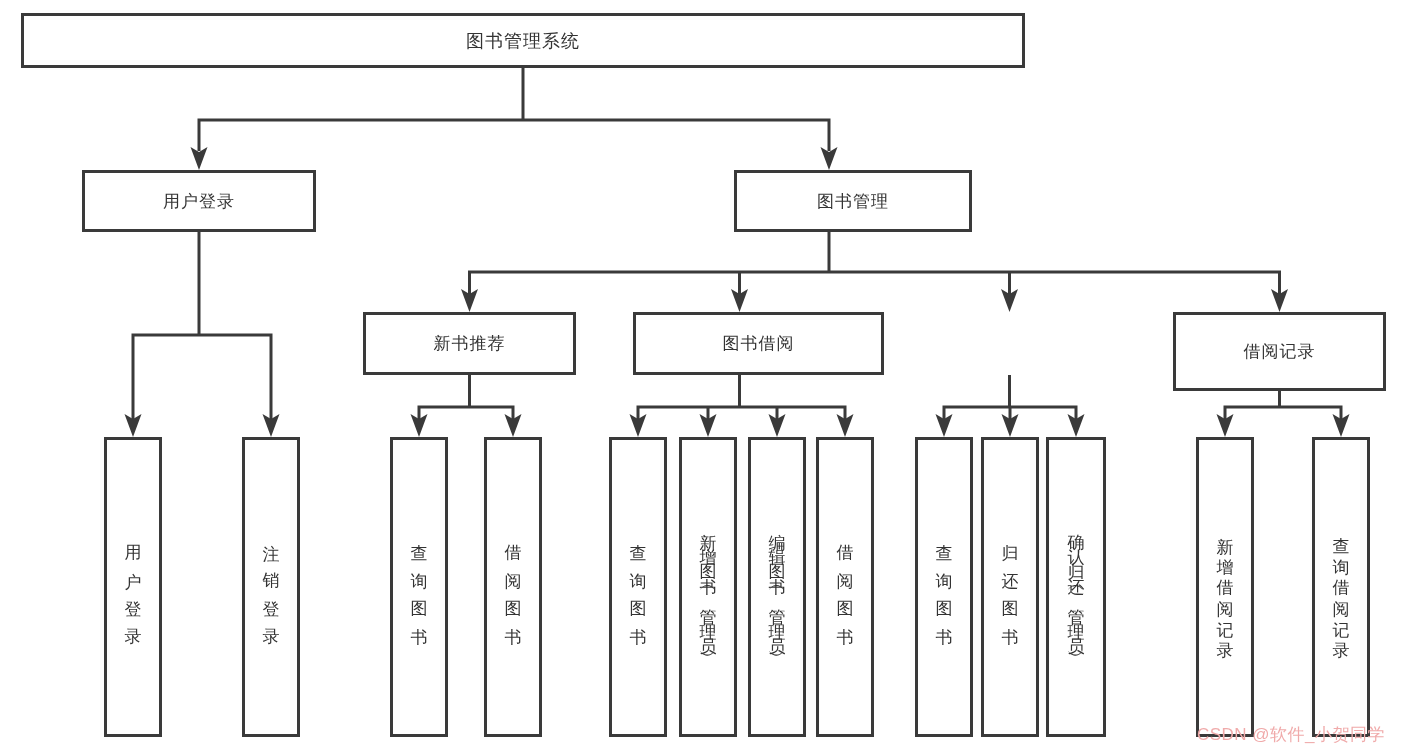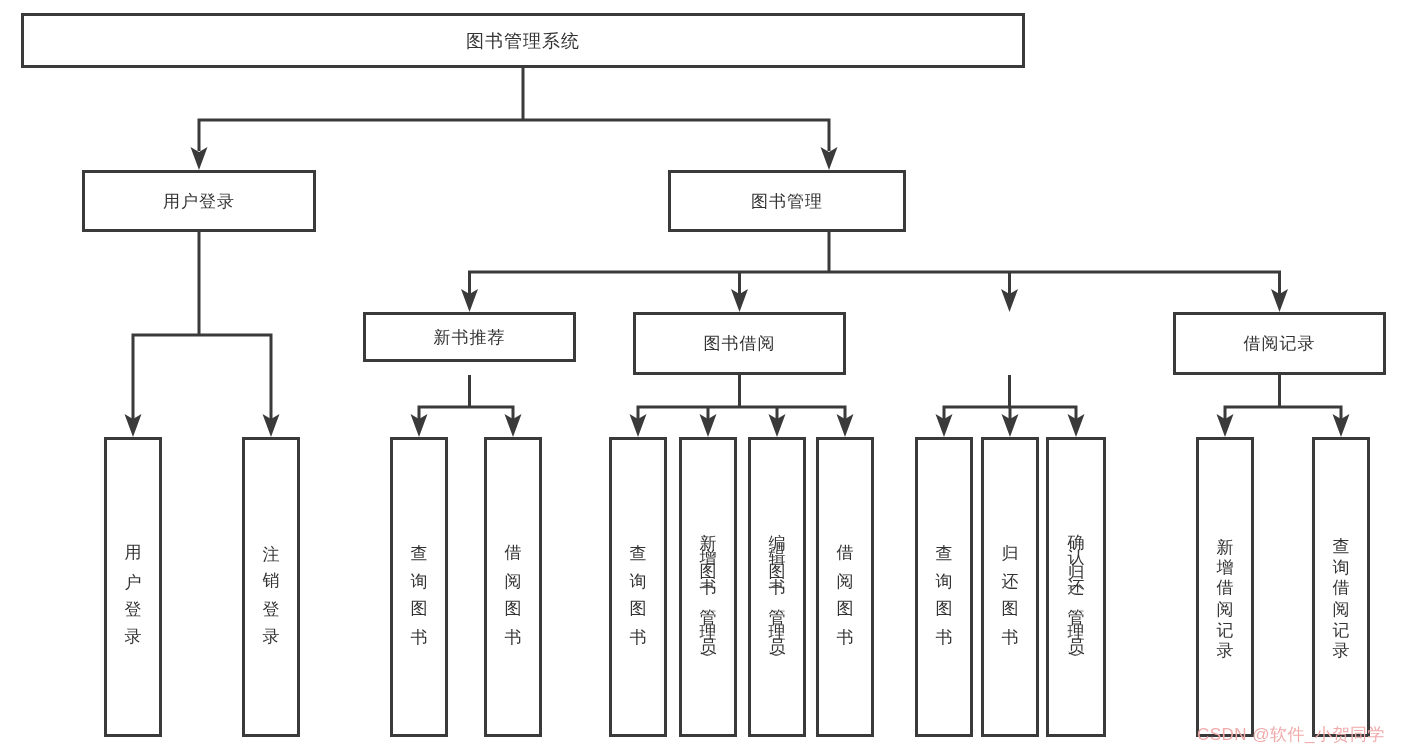--- a/index.html
+++ b/index.html
@@ -107,31 +107,31 @@
     </g>
   </svg>
 
   <div class="hbox root-box" style="left:21px; top:13px; width:1004px; height:55px;">
     <span>图书管理系统</span>
   </div>
 
   <div class="hbox" style="left:82px; top:170px; width:234px; height:62px;">
     <span>用户登录</span>
   </div>
-  <div class="hbox" style="left:668px; top:170px; width:238px; height:62px;">
+  <div class="hbox" style="left:734px; top:170px; width:238px; height:62px;">
     <span>图书管理</span>
   </div>
 
-  <div class="hbox" style="left:363px; top:312px; width:213px; height:50px;">
+  <div class="hbox" style="left:363px; top:312px; width:213px; height:63px;">
     <span>新书推荐</span>
   </div>
-  <div class="hbox" style="left:633px; top:312px; width:213px; height:63px;">
+  <div class="hbox" style="left:633px; top:312px; width:251px; height:63px;">
     <span>图书借阅</span>
   </div>
-  <div class="hbox" style="left:1173px; top:312px; width:213px; height:63px;">
+  <div class="hbox" style="left:1173px; top:312px; width:213px; height:79px;">
     <span>借阅记录</span>
   </div>
 
   <div class="vbox v4" style="left:104px;">
     <span class="vtext">用户登录</span>
   </div>
   <div class="vbox v4" style="left:242px;">
     <span class="vtext">注销登录</span>
   </div>
 

